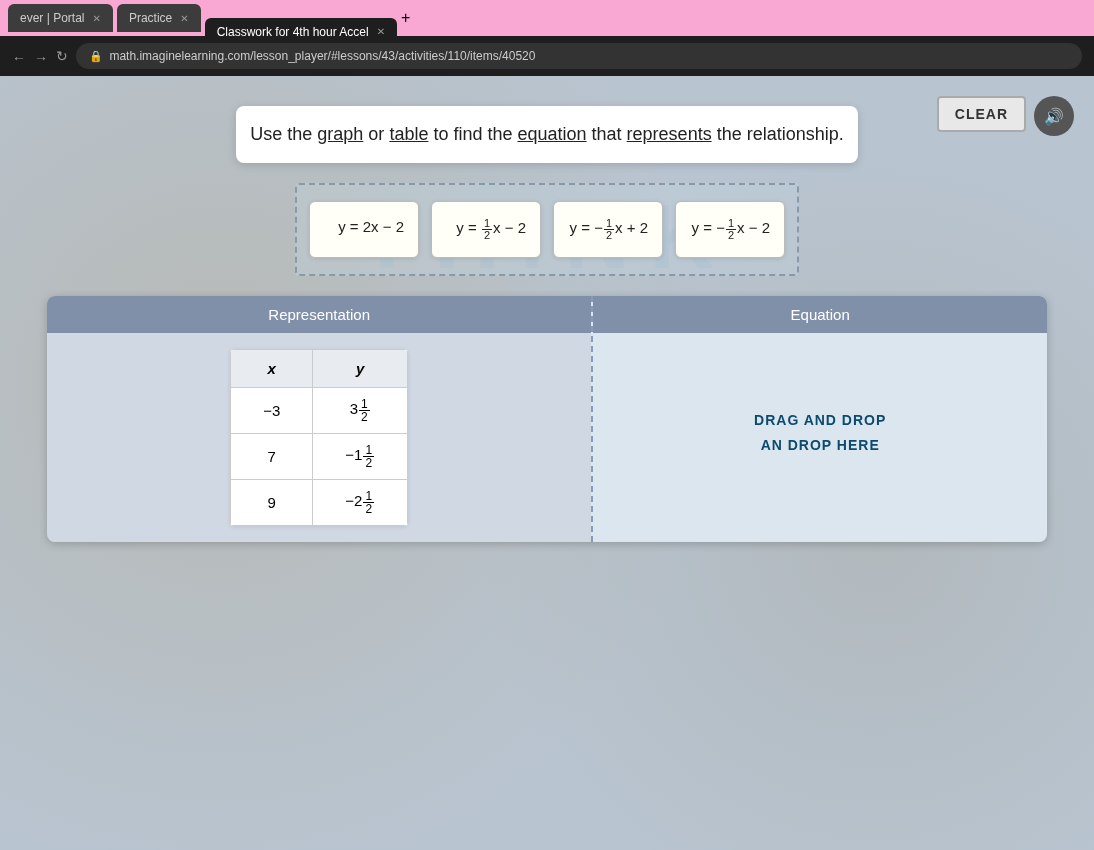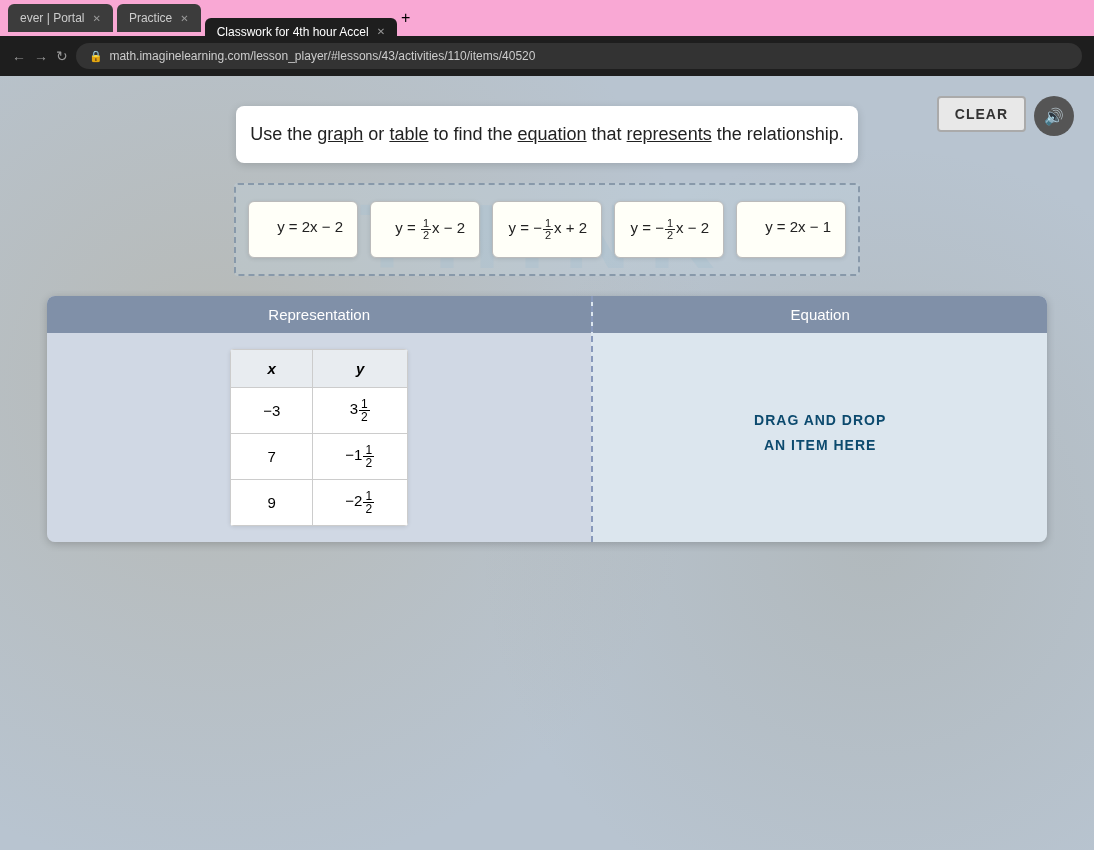--- a/index.html
+++ b/index.html
@@ -353,23 +353,20 @@
       <span>y = −<span class="frac">
             <span class="num">1</span>
             <span class="den">2</span>
           </span>x + 2</span>
     </div>
     <div class="eq-card">
       <span>y = −<span class="frac">
             <span class="num">1</span>
             <span class="den">2</span>
           </span>x − 2</span>
-    </div>
-    <div class="eq-card">
-      <span>y = 2x − 1</span>
     </div>
   </div>
 
   <div class="bottom-section">
 
     <div class="representation-panel">
       <div class="panel-header">Representation</div>
       <div class="panel-body">
         <table class="data-table">
           <thead>
@@ -403,19 +400,19 @@
           </tbody>
         </table>
       </div>
     </div>
 
     <div class="equation-panel">
       <div class="panel-header">Equation</div>
       <div class="panel-body">
         <div class="drag-drop-area">
           <span>DRAG AND DROP</span><br>
-          <span>AN ITEM HERE</span>
+          <span>AN DROP HERE</span>
         </div>
       </div>
     </div>
 
   </div>
 </div>
 
 </body></html>

